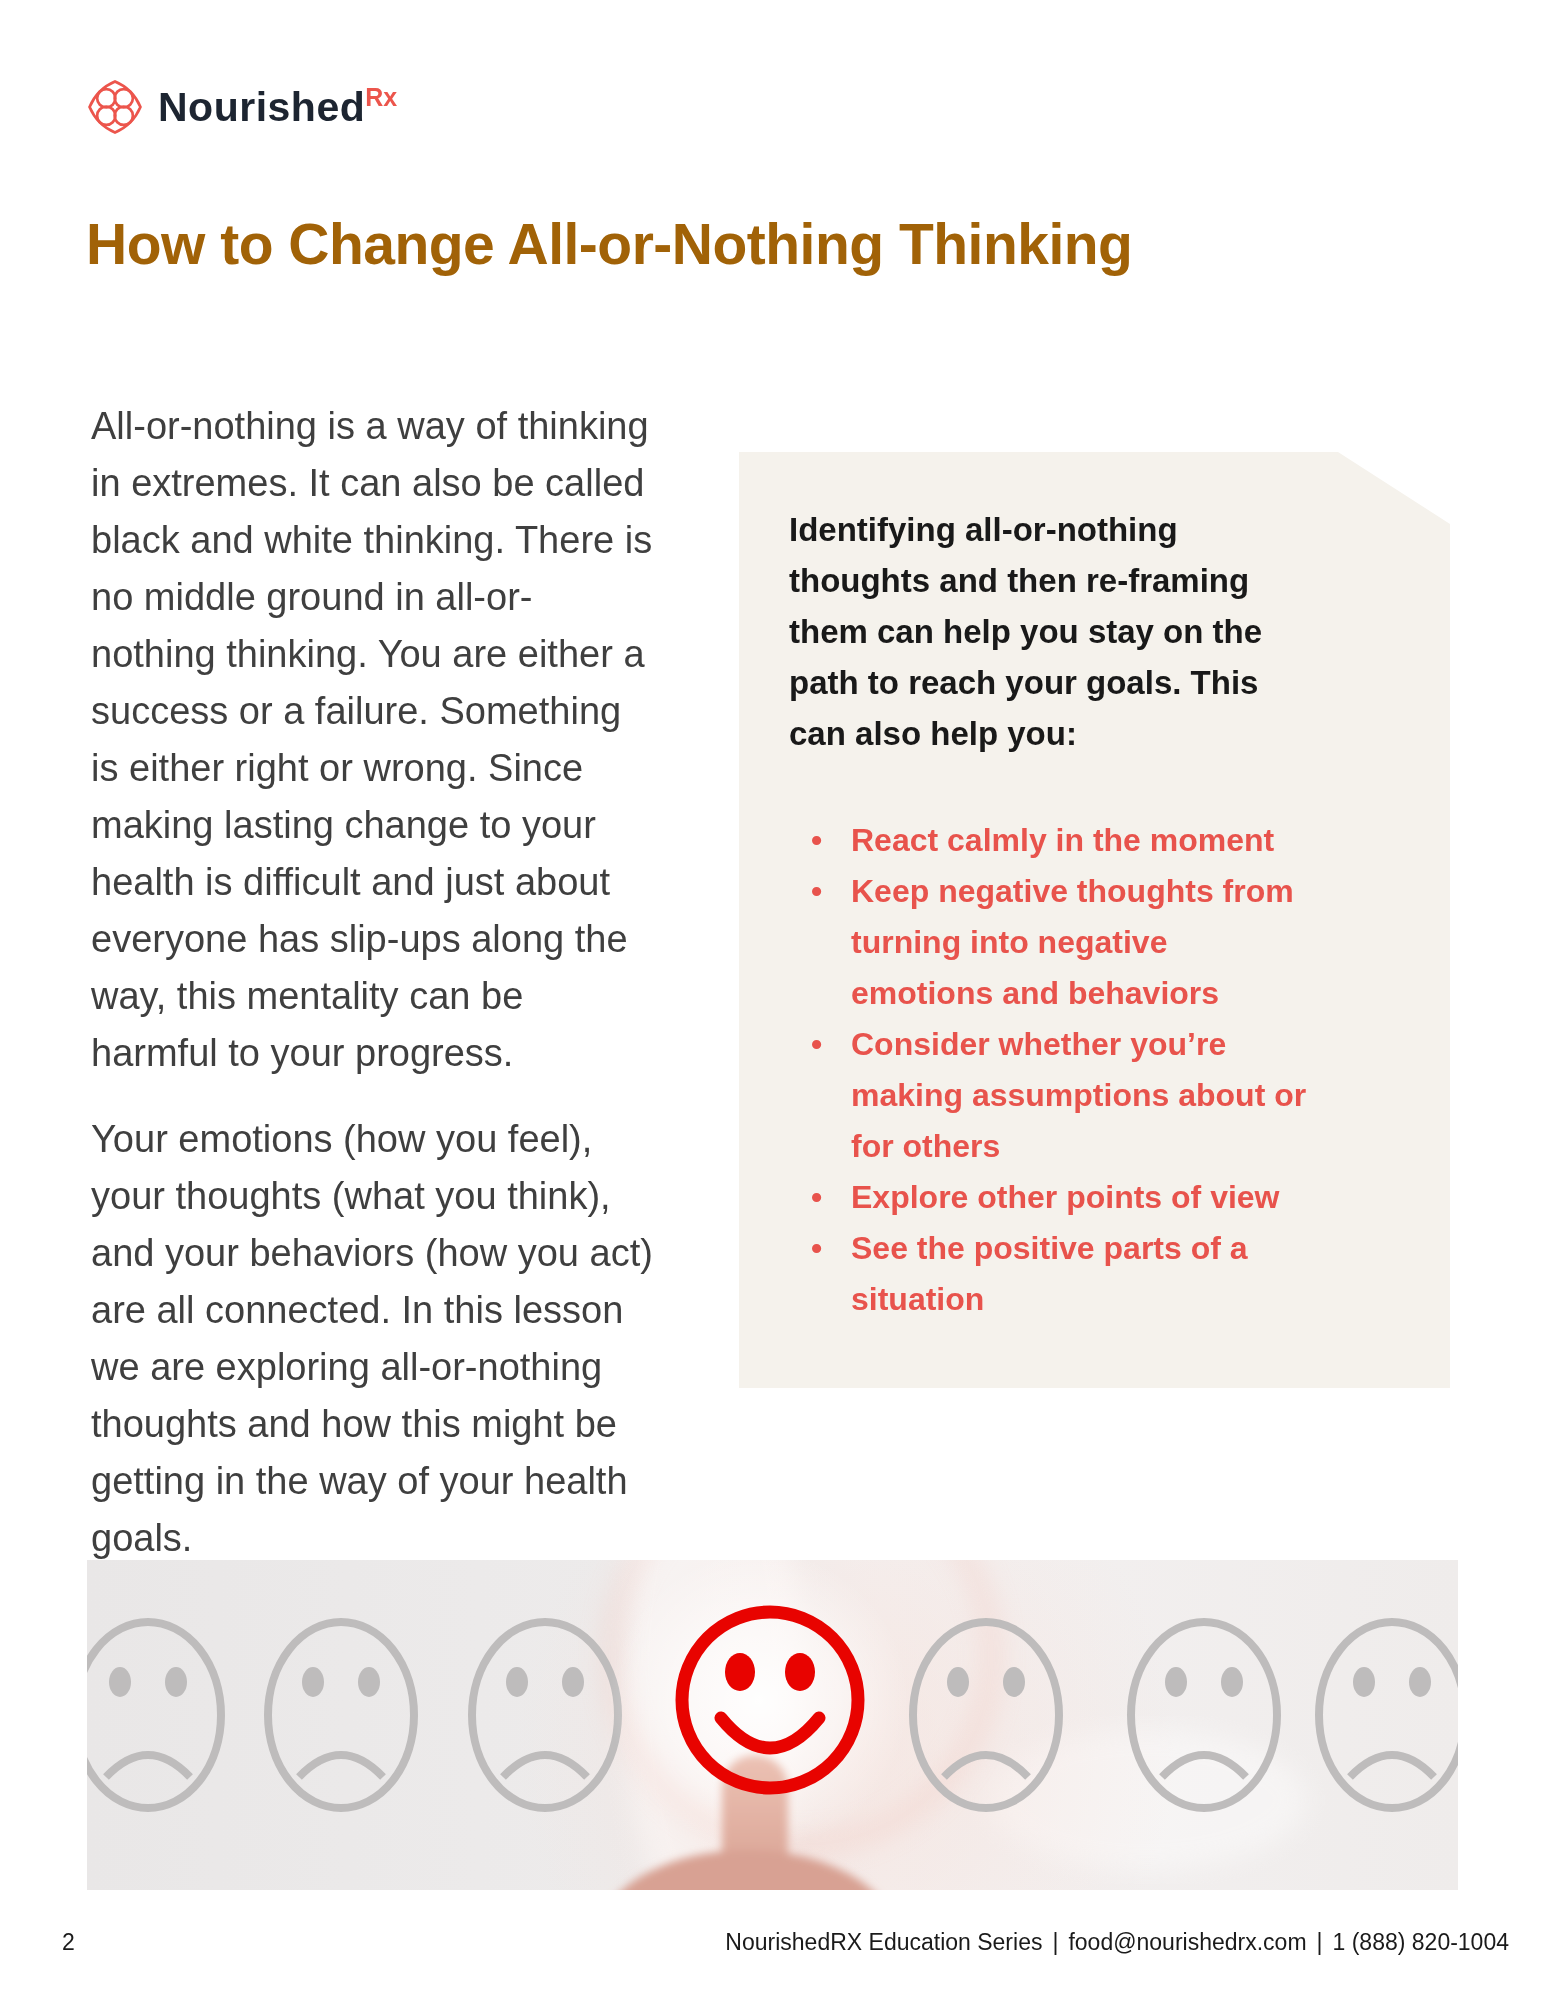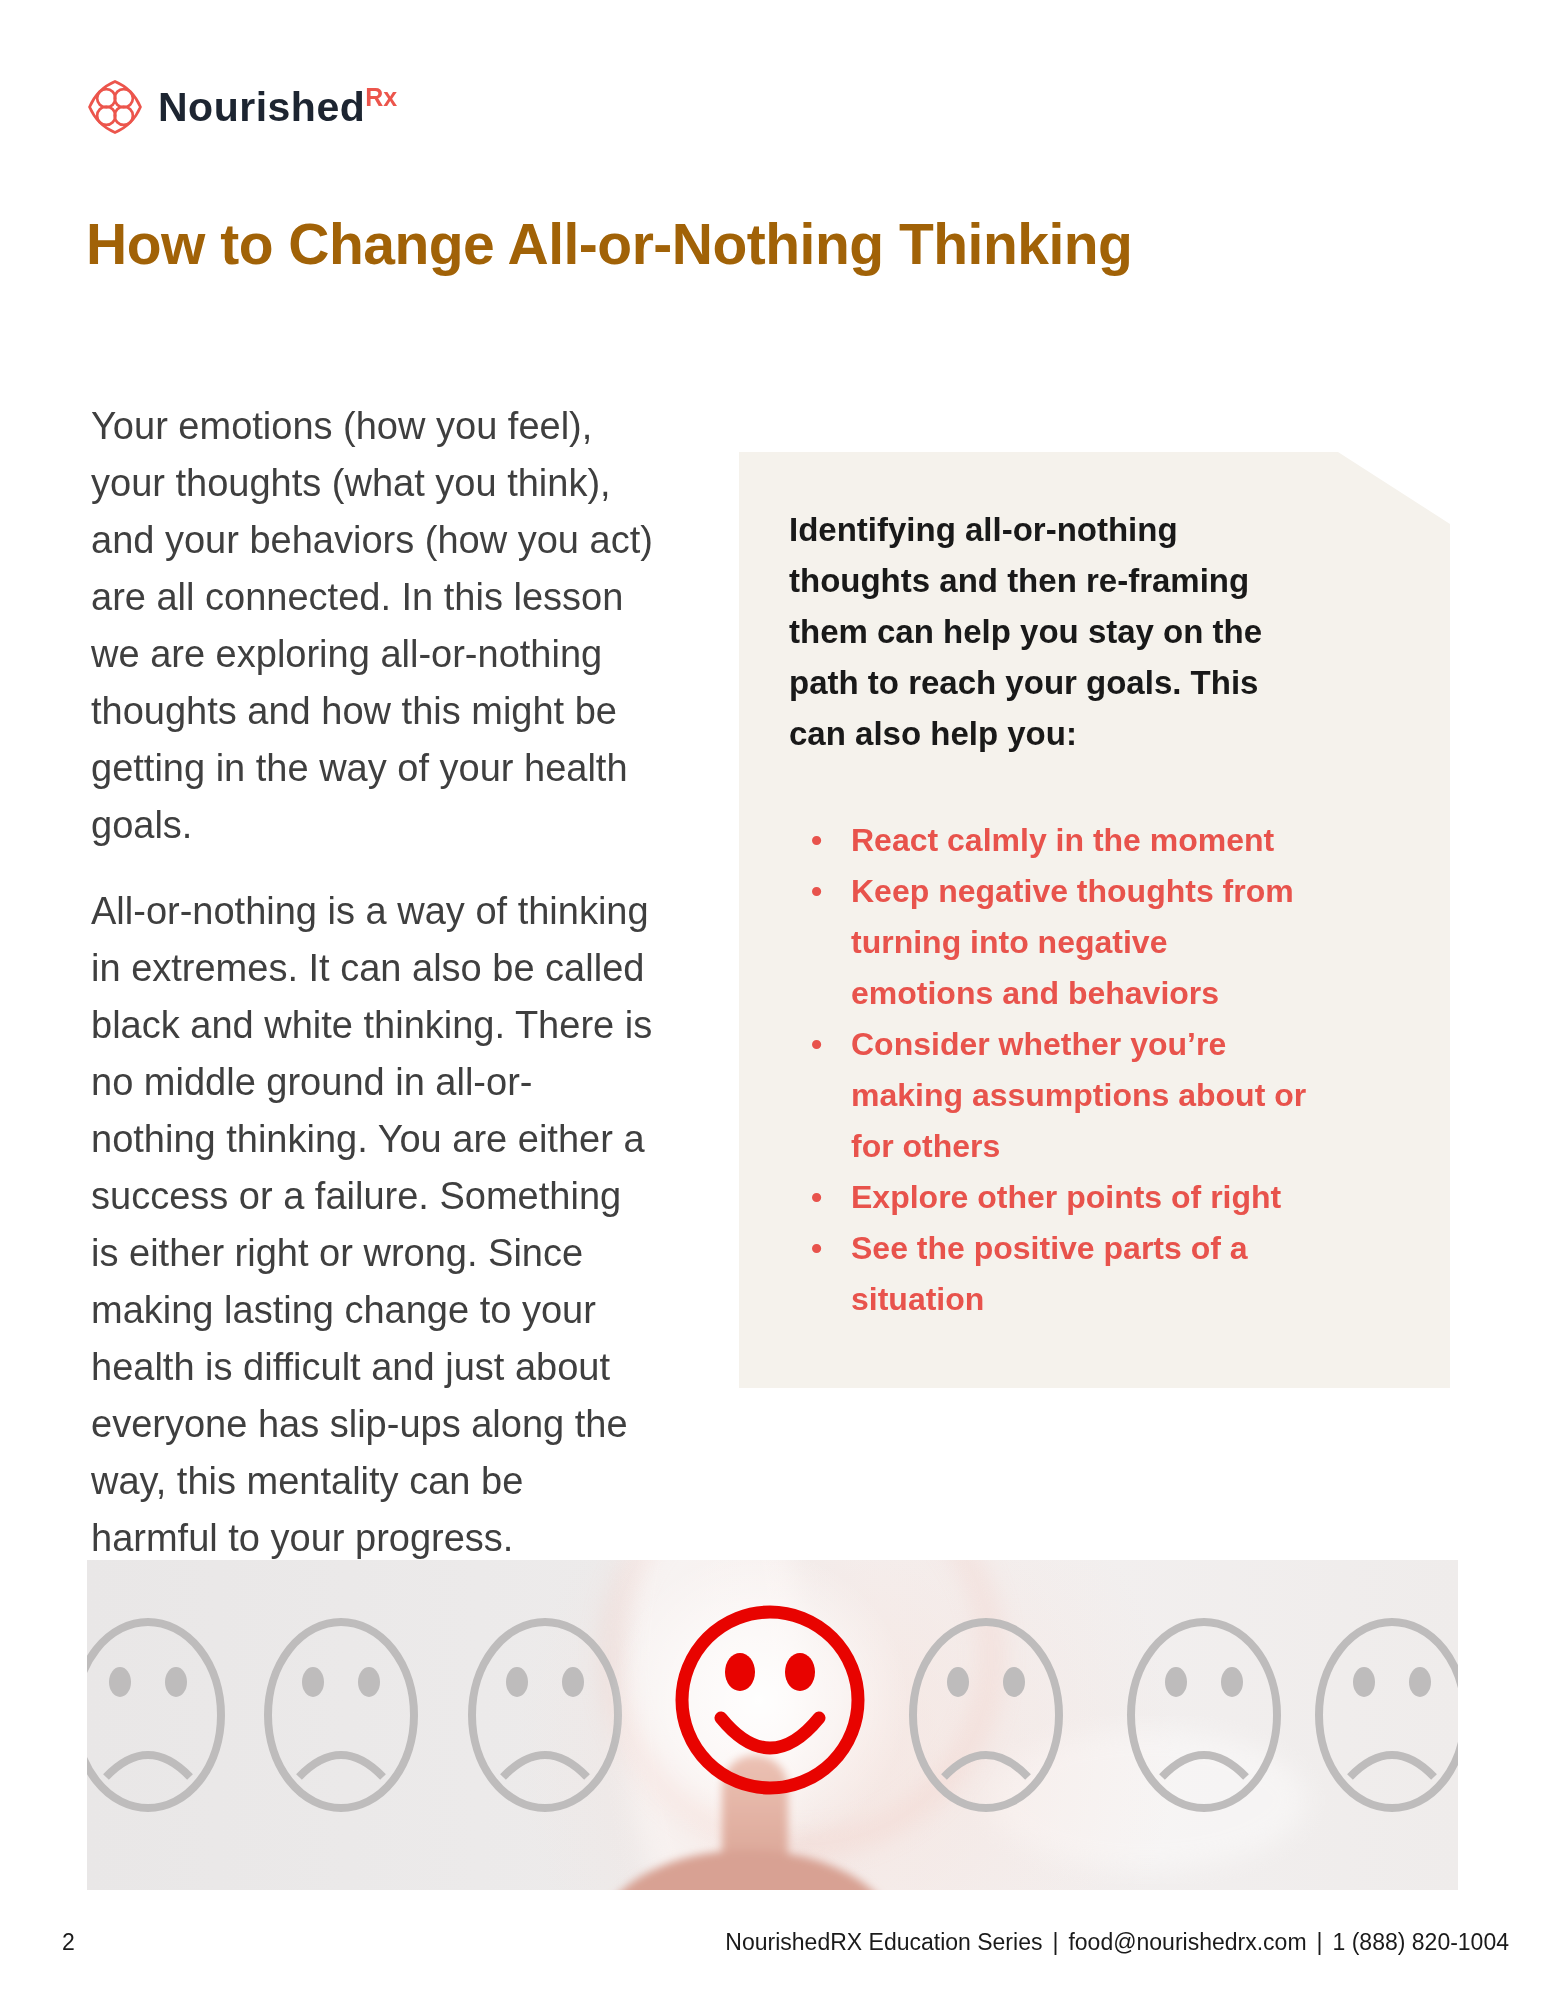--- a/index.html
+++ b/index.html
@@ -62,31 +62,31 @@
       <circle cx="17.6" cy="34.4" r="8.8"></circle>
       <circle cx="34.4" cy="34.4" r="8.8"></circle>
     </g>
   </svg>
   <div class="wordmark"><span>Nourished</span><sup>Rx</sup></div>
 </div>
 
 <h1 class="page-title">How to Change All-or-Nothing Thinking</h1>
 
 <div class="body-col">
+  <p>All-or-nothing is a way of thinking in extremes. It can also be called black and white thinking. There is no middle ground in all-or-nothing thinking. You are either a success or a failure. Something is either right or wrong. Since making lasting change to your health is difficult and just about everyone has slip-ups along the way, this mentality can be harmful to your progress.</p>
   <p>Your emotions (how you feel), your thoughts (what you think), and your behaviors (how you act) are all connected. In this lesson we are exploring all-or-nothing thoughts and how this might be getting in the way of your health goals.</p>
-  <p>All-or-nothing is a way of thinking in extremes. It can also be called black and white thinking. There is no middle ground in all-or-nothing thinking. You are either a success or a failure. Something is either right or wrong. Since making lasting change to your health is difficult and just about everyone has slip-ups along the way, this mentality can be harmful to your progress.</p>
 </div>
 
 <div class="callout">
   <p class="callout-heading">Identifying all-or-nothing thoughts and then re-framing them can help you stay on the path to reach your goals. This can also help you:</p>
   <ul>
     <li><span class="bullet-dot">•</span><span>React calmly in the moment</span></li>
     <li><span class="bullet-dot">•</span><span>Keep negative thoughts from turning into negative emotions and behaviors</span></li>
     <li><span class="bullet-dot">•</span><span>Consider whether you’re making assumptions about or for others</span></li>
-    <li><span class="bullet-dot">•</span><span>Explore other points of right</span></li>
+    <li><span class="bullet-dot">•</span><span>Explore other points of view</span></li>
     <li><span class="bullet-dot">•</span><span>See the positive parts of a situation</span></li>
   </ul>
 </div>
 
 <div class="hero">
   <svg viewBox="0 0 1371 330">
     <defs>
       <radialGradient id="glow" cx="50%" cy="50%" r="50%">
         <stop offset="0%" stop-color="#ffffff" stop-opacity="0.95"></stop>
         <stop offset="55%" stop-color="#ffffff" stop-opacity="0.55"></stop>

